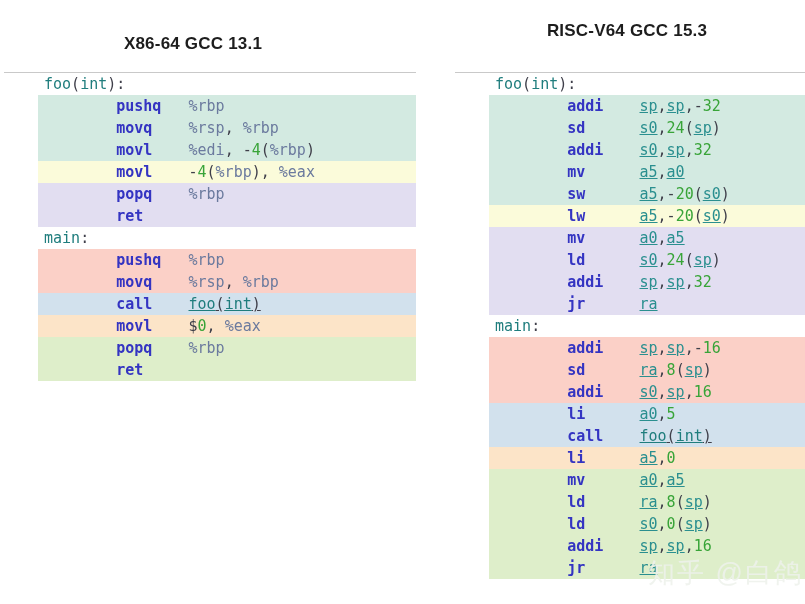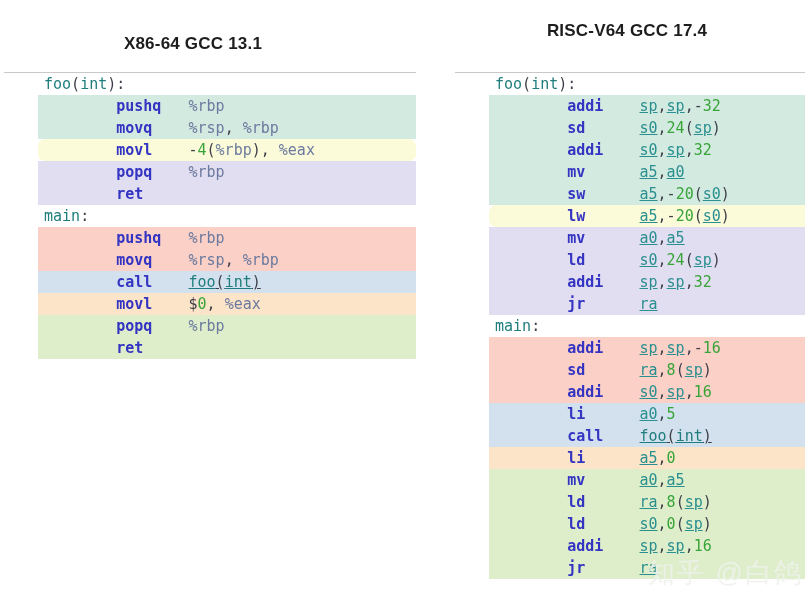--- a/index.html
+++ b/index.html
@@ -20,21 +20,21 @@
     padding-left:34px;
   }
   #panel-x86{left:4px;width:378px;}
   #panel-riscv{left:455px;width:344px;}
   .row{
     height:22px;line-height:22px;white-space:pre;padding-left:6px;
     box-sizing:border-box;overflow:hidden;
   }
   .bg-plain{background:#ffffff;}
   .bg-teal{background:#d3eae1;}
-  .bg-yellow{background:#fbfbda;border-radius:7px;}
+  .bg-yellow{background:#fbfbda;}
   .bg-lavender{background:#e2def1;}
   .bg-pink{background:#fbd0c7;}
   .bg-blue{background:#d2e1ed;}
   .bg-orange{background:#fce4c8;}
   .bg-green{background:#deeeca;}
   .mn{color:#3434c2;font-weight:bold;}
   .reg{color:#6b7a9e;}
   .rv{color:#2a8f8f;text-decoration:underline;}
   .num{color:#38a438;}
   .pun{color:#3f3f4a;}
@@ -45,26 +45,27 @@
     position:absolute;left:648px;top:555px;font-size:27px;letter-spacing:2px;
     color:#eef2ec;opacity:0.88;z-index:5;white-space:nowrap;
     font-family:"Liberation Sans",sans-serif;
   }
 </style>
 </head>
 <body>
 
 <div id="title-left" class="panel-title">X86-64 GCC 13.1</div>
 
-<div id="title-right" class="panel-title">RISC-V64 GCC 17.4</div>
+<div id="title-right" class="panel-title">RISC-V64 GCC 15.3</div>
 
 <div id="panel-x86" class="panel">
     <div class="row bg-plain"><span class="lbl">foo</span><span class="pun">(</span><span class="lbl">int</span><span class="pun">):</span></div>
     <div class="row bg-teal"><span class="sp">        </span><span class="mn">pushq</span><span class="sp">   </span><span class="reg">%rbp</span></div>
     <div class="row bg-teal"><span class="sp">        </span><span class="mn">movq</span><span class="sp">    </span><span class="reg">%rsp</span><span class="pun">,</span><span class="sp"> </span><span class="reg">%rbp</span></div>
+    <div class="row bg-teal"><span class="sp">        </span><span class="mn">movl</span><span class="sp">    </span><span class="reg">%edi</span><span class="pun">,</span><span class="sp"> </span><span class="pun">-</span><span class="num">4</span><span class="pun">(</span><span class="reg">%rbp</span><span class="pun">)</span></div>
     <div class="row bg-yellow"><span class="sp">        </span><span class="mn">movl</span><span class="sp">    </span><span class="pun">-</span><span class="num">4</span><span class="pun">(</span><span class="reg">%rbp</span><span class="pun">),</span><span class="sp"> </span><span class="reg">%eax</span></div>
     <div class="row bg-lavender"><span class="sp">        </span><span class="mn">popq</span><span class="sp">    </span><span class="reg">%rbp</span></div>
     <div class="row bg-lavender"><span class="sp">        </span><span class="mn">ret</span></div>
     <div class="row bg-plain"><span class="lbl">main</span><span class="pun">:</span></div>
     <div class="row bg-pink"><span class="sp">        </span><span class="mn">pushq</span><span class="sp">   </span><span class="reg">%rbp</span></div>
     <div class="row bg-pink"><span class="sp">        </span><span class="mn">movq</span><span class="sp">    </span><span class="reg">%rsp</span><span class="pun">,</span><span class="sp"> </span><span class="reg">%rbp</span></div>
     <div class="row bg-blue"><span class="sp">        </span><span class="mn">call</span><span class="sp">    </span><span class="lbl u">foo</span><span class="pun u">(</span><span class="lbl u">int</span><span class="pun u">)</span></div>
     <div class="row bg-orange"><span class="sp">        </span><span class="mn">movl</span><span class="sp">    </span><span class="pun">$</span><span class="num">0</span><span class="pun">,</span><span class="sp"> </span><span class="reg">%eax</span></div>
     <div class="row bg-green"><span class="sp">        </span><span class="mn">popq</span><span class="sp">    </span><span class="reg">%rbp</span></div>
     <div class="row bg-green"><span class="sp">        </span><span class="mn">ret</span></div>

